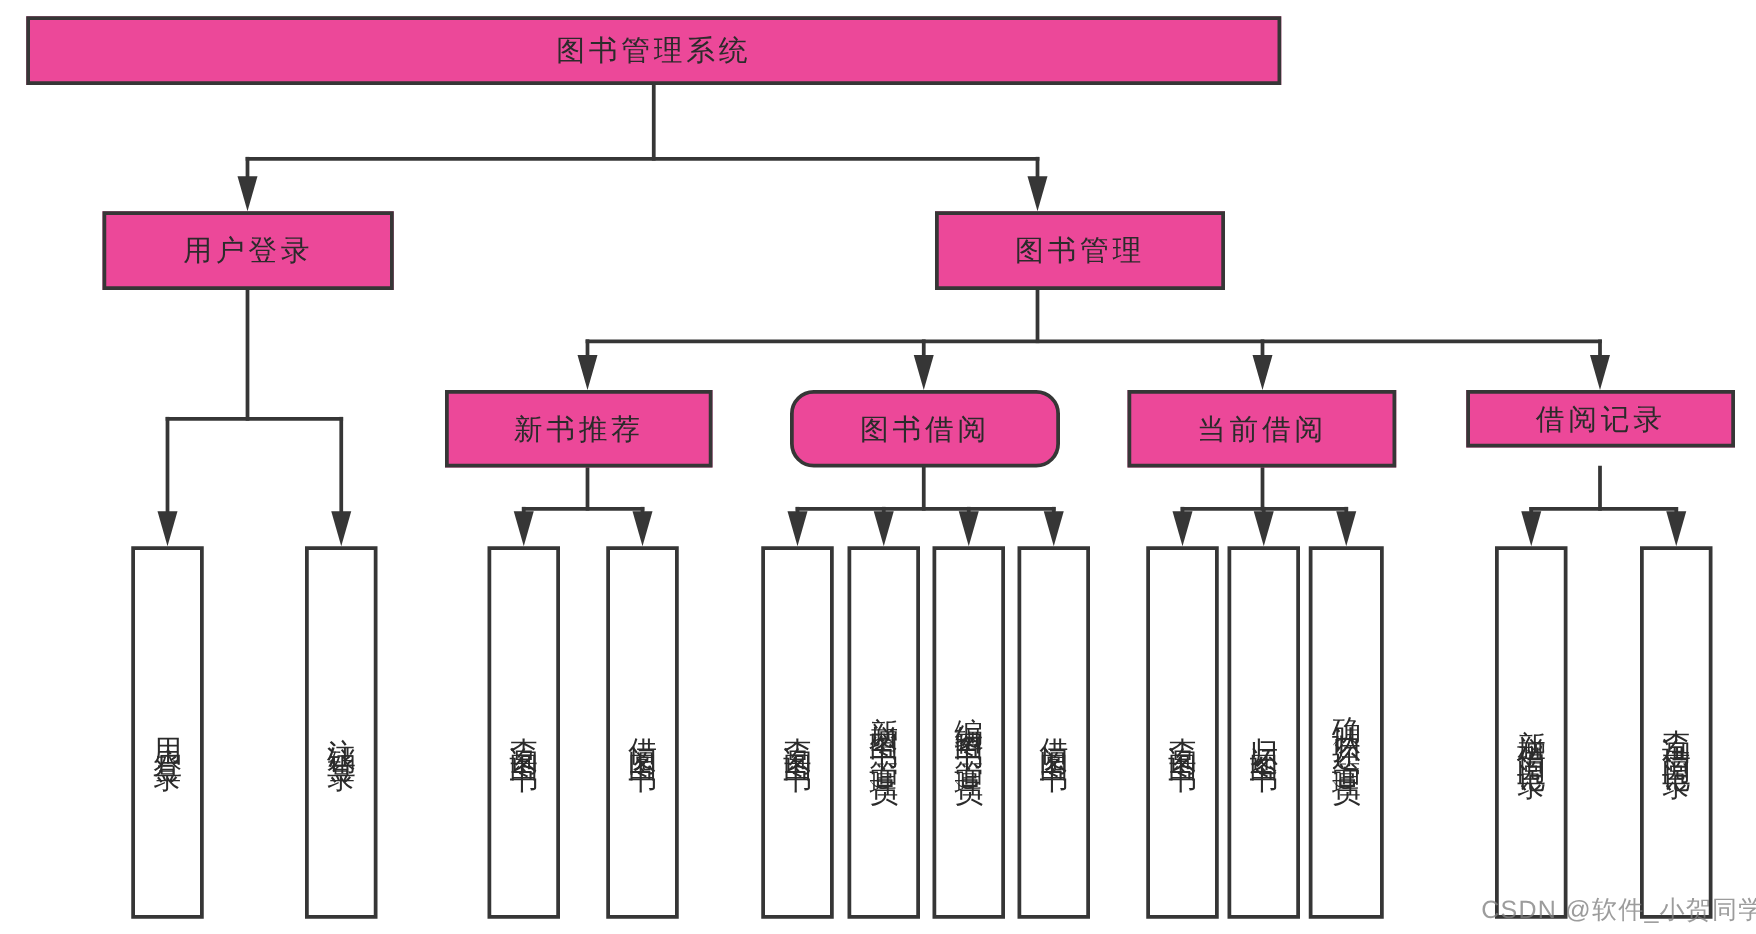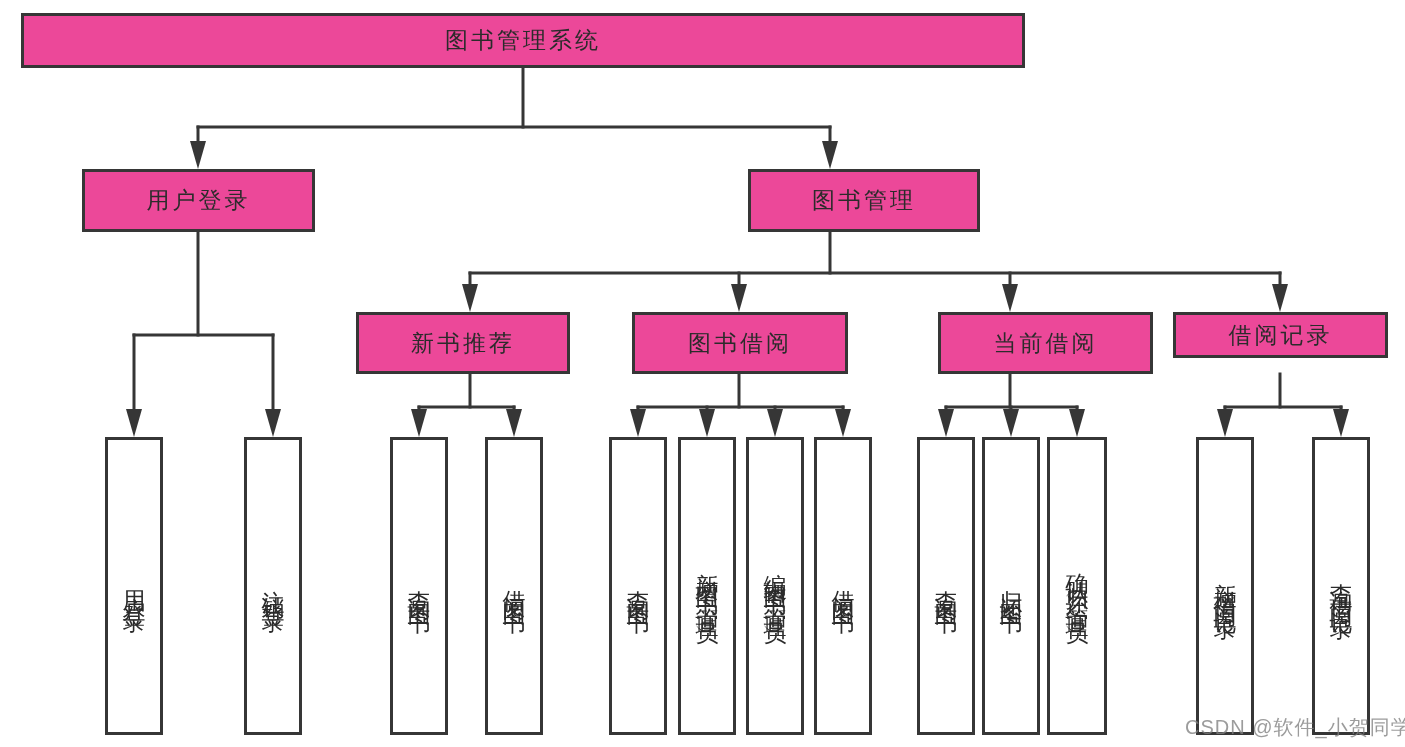--- a/index.html
+++ b/index.html
@@ -122,22 +122,22 @@
       <polygon points="1333,409 1349,409 1341,437"></polygon>
     </g>
   </svg>
 
   <div class="hbox" style="left:21px;top:13px;width:1004px;height:55px;">图书管理系统</div>
 
   <div class="hbox" style="left:82px;top:169px;width:233px;height:63px;">用户登录</div>
   <div class="hbox" style="left:712px;top:169px;width:232px;height:63px;margin-left:36px;">图书管理</div>
 
   <div class="hbox" style="left:356px;top:312px;width:214px;height:62px;">新书推荐</div>
-  <div class="hbox" style="left:632px;top:312px;width:216px;height:62px;">图书借阅</div>
-  <div class="hbox" style="left:902px;top:312px;width:215px;height:62px;margin-left:36px;">当前借阅</div>
+  <div class="hbox" style="left:632px;top:312px;width:216px;height:62px;border-radius:19px;">图书借阅</div>
+  <div class="hbox" style="left:902px;top:312px;width:215px;height:62px;">当前借阅</div>
   <div class="hbox" style="left:1173px;top:312px;width:215px;height:46px;">借阅记录</div>
 
   <div class="vbox" style="left:105px;">
     <span>用户登录</span>
   </div>
   <div class="vbox" style="left:244px;">
     <span>注销登录</span>
   </div>
 
   <div class="vbox" style="left:390px;">

